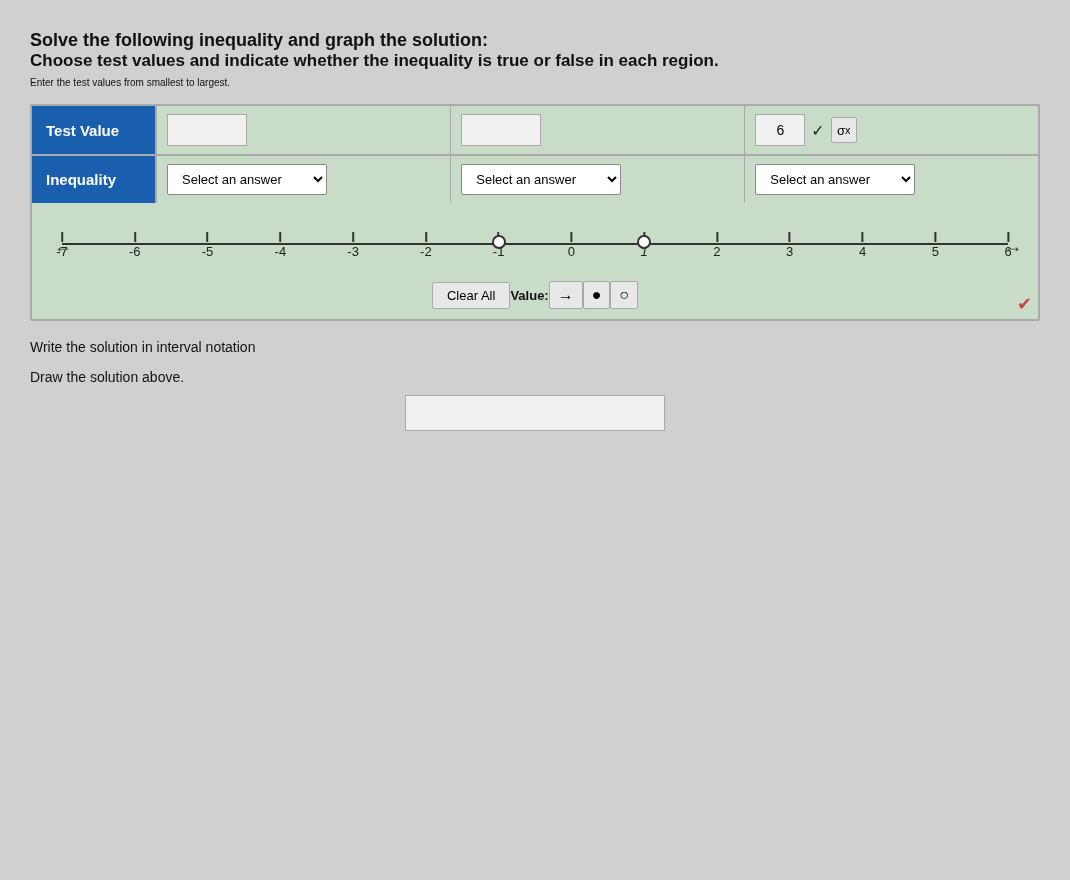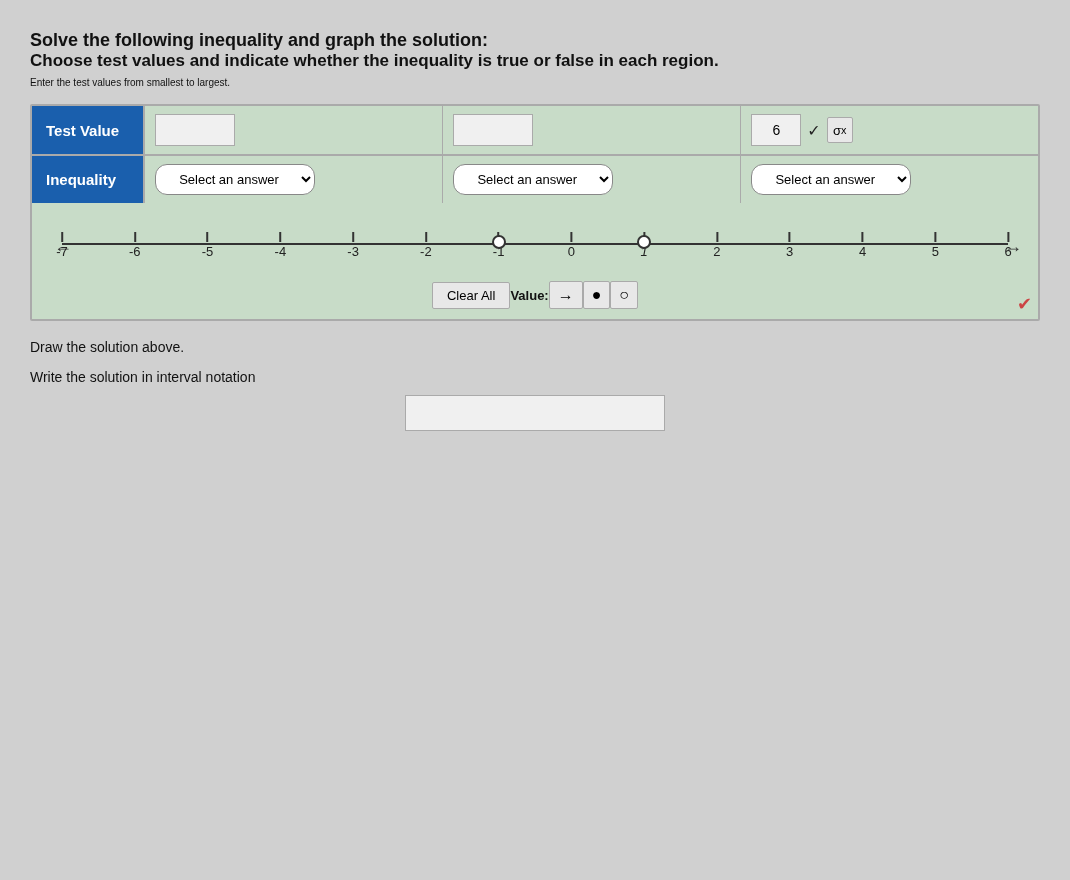--- a/index.html
+++ b/index.html
@@ -48,21 +48,21 @@
     }
     .test-table th {
       background: #1a5fad;
       color: #fff;
       font-weight: bold;
       text-align: left;
       padding: 10px 14px;
       border-right: 2px solid #aaa;
       font-size: 15px;
       white-space: nowrap;
-      width: 112px;
+      width: 124px;
     }
     .test-table td {
       padding: 8px 10px;
       border-right: 1px solid #aaa;
       vertical-align: middle;
     }
     .test-table tr {
       border-bottom: 2px solid #aaa;
     }
     .test-table tr:last-child {
@@ -105,26 +105,25 @@
       display: inline-flex;
       align-items: center;
       justify-content: center;
     }
     .select-answer {
       border: 1px solid #888;
       background: #fff;
       padding: 6px 10px;
       font-size: 13px;
       cursor: pointer;
-      border-radius: 12px;
+      border-radius: 2px;
       display: inline-flex;
       align-items: center;
       gap: 4px;
       min-width: 160px;
-      text-align: center;
     }
     
     .number-line-area {
       background: #c8dcc8;
       padding: 10px 10px 6px 10px;
       position: relative;
     }
     .number-line-wrapper {
       position: relative;
       height: 60px;
@@ -374,18 +373,18 @@
         <span class="draw-label">Value:</span>
         <button class="draw-btn">→</button>
         <button class="draw-btn">●</button>
         <button class="draw-btn-circle">○</button>
       </div>
 
       <div class="corner-mark">✔</div>
     </div>
   </div>
 
+  <div class="draw-section">Write the solution in interval notation</div>
   <div class="draw-section">Draw the solution above.</div>
-  <div class="draw-section">Write the solution in interval notation</div>
 
   <input type="text" class="interval-input" placeholder="" style="">
 
 </div>
 
 </body></html>

